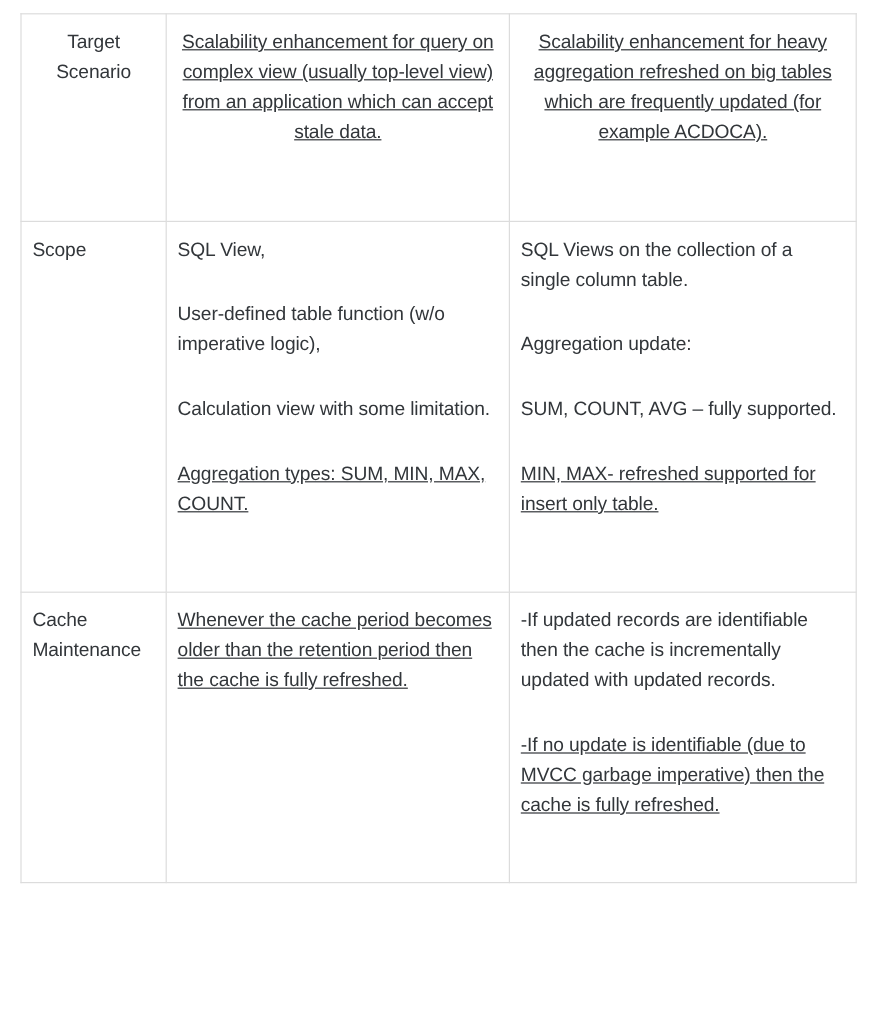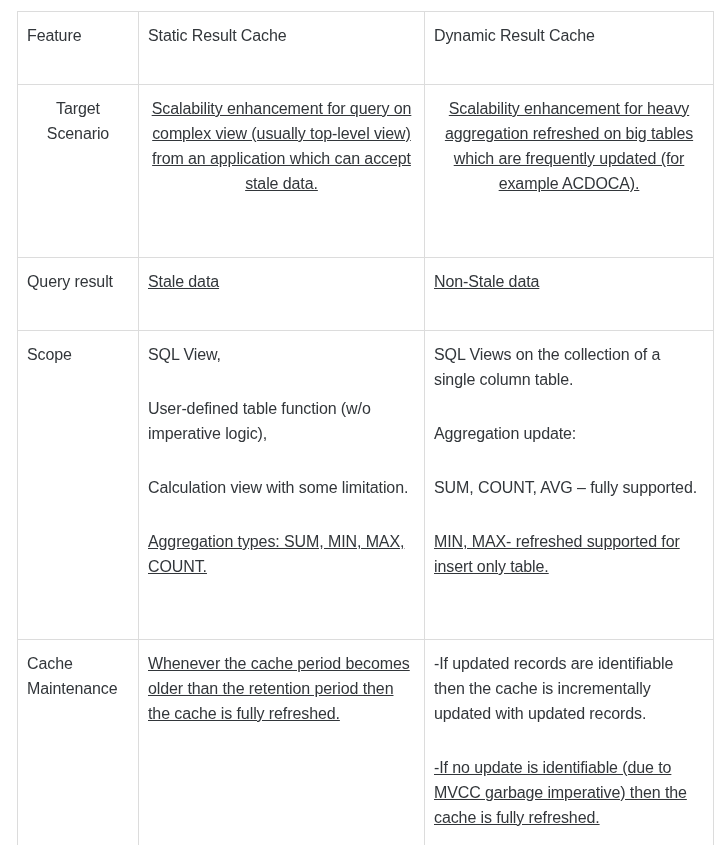--- a/index.html
+++ b/index.html
@@ -53,45 +53,31 @@
 <body>
 
 <div class="wrap">
   <table>
     <colgroup>
       <col class="c1">
         <col class="c2">
         <col class="c3">
     </colgroup>
     <tbody>
-      <tr class="r-header">
-        <td>Feature</td>
-        <td>Static Result Cache</td>
-        <td>Dynamic Result Cache</td>
-      </tr>
 
       <tr class="r-target">
         <td>Target Scenario</td>
         <td>
           <p>Scalability enhancement for query on complex view (usually top-level view) from an application which can accept stale data.</p>
         </td>
         <td>
           <p>Scalability enhancement for heavy aggregation refreshed on big tables which are frequently updated (for example ACDOCA).</p>
         </td>
       </tr>
 
-      <tr class="r-query">
-        <td>Query result</td>
-        <td>
-          <p>Stale data</p>
-        </td>
-        <td>
-          <p>Non-Stale data</p>
-        </td>
-      </tr>
 
       <tr class="r-scope">
         <td>Scope</td>
         <td>
           <p>SQL View,</p>
           <p>User-defined table function (w/o imperative logic),</p>
           <p>Calculation view with some limitation.</p>
           <p>Aggregation types: SUM, MIN, MAX, COUNT.</p>
         </td>
         <td>

